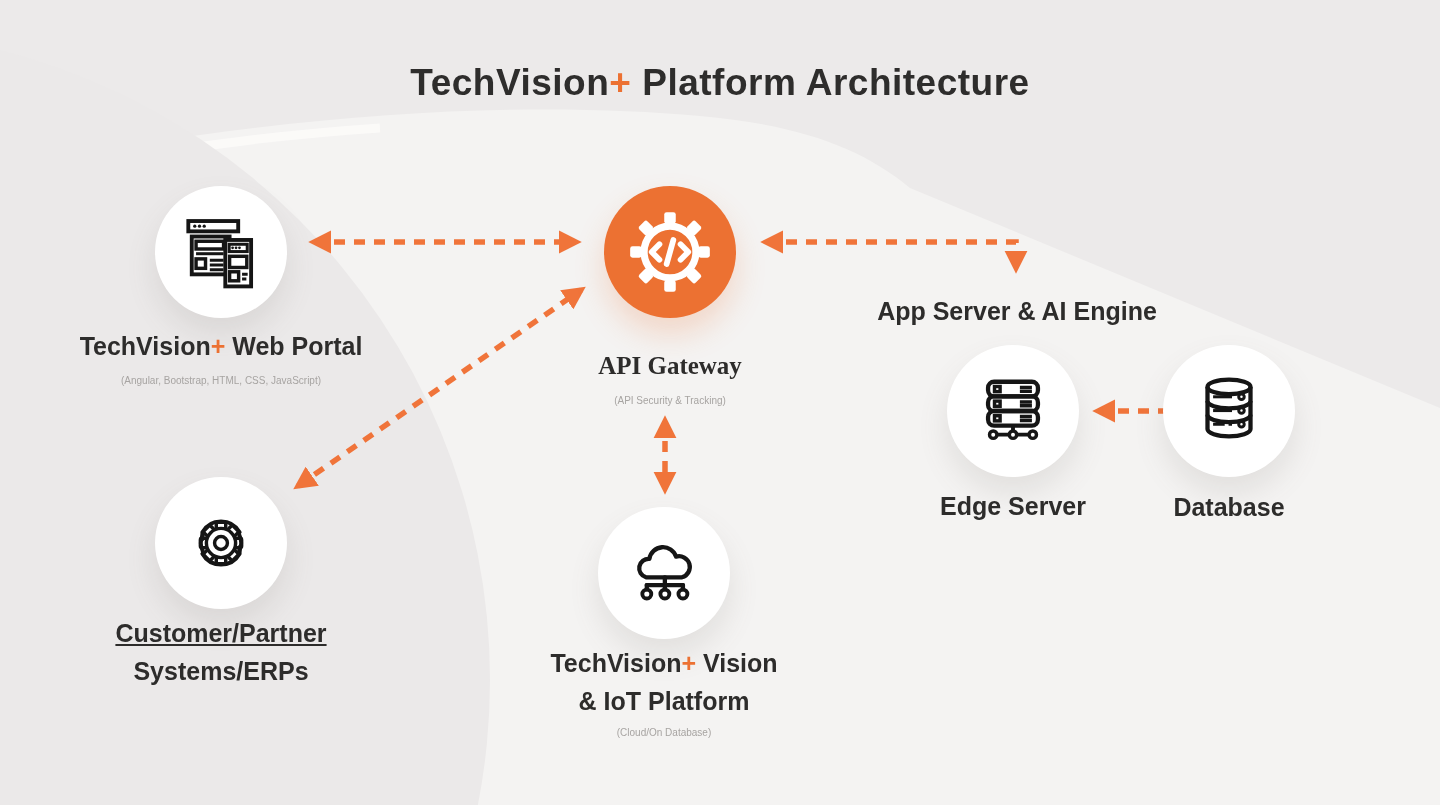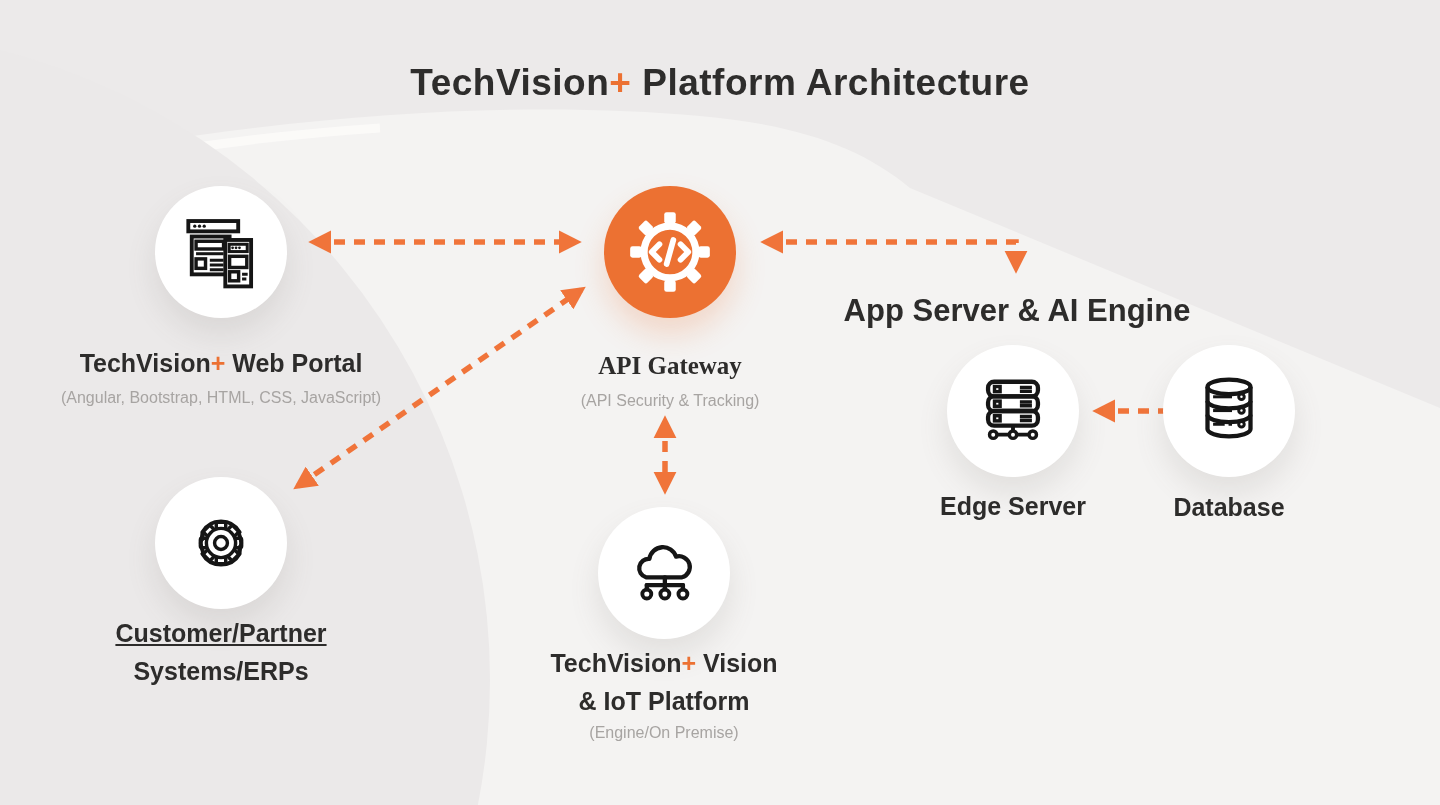--- a/index.html
+++ b/index.html
@@ -18,23 +18,23 @@
   .node{position:absolute;text-align:center;z-index:2;}
   .circle{
     width:132px;height:132px;border-radius:50%;background:#ffffff;
     margin:0 auto;display:flex;align-items:center;justify-content:center;
     box-shadow:0 16px 30px rgba(110,104,98,.14);
   }
   .circle.orange{background:#EC7132;box-shadow:0 16px 30px rgba(236,113,50,.22);}
   .icon{width:86px;height:86px;display:block;}
   .icon.gw{width:96px;height:96px;}
   .label{font-size:25px;font-weight:bold;color:#2D2C2B;line-height:38px;}
-  .subtitle{font-size:16px;color:#A7A4A2;margin-top:7px;line-height:18px;}
+  .subtitle{font-size:10px;color:#A7A4A2;margin-top:7px;line-height:18px;}
   .plus{color:#EC7132;}
-  .heading-only{font-size:31px;font-weight:bold;color:#2D2C2B;line-height:38px;}
+  .heading-only{font-size:25px;font-weight:bold;color:#2D2C2B;line-height:38px;}
 </style>
 </head>
 <body>
 
 <div class="stage">
 
   <svg class="bg" viewBox="0 0 1440 805" aria-hidden="true">
     <rect width="1440" height="805" fill="#ECEAEA"></rect>
     <path d="M0 170 C 280 112 520 100 700 116 C 800 125 862 148 910 188 L 1440 408 L 1440 805 L 0 805 Z" fill="#F4F3F2"></path>
     <path d="M0 181 C 140 152 260 136 380 128" stroke="#FBFAF9" stroke-width="9" fill="none" opacity="0.85"></path>
@@ -83,21 +83,21 @@
           <rect x="60" y="73" width="10.5" height="10.5" stroke-width="4"></rect>
           <path d="M74.5 76 H81 M74.5 81.5 H79.5" stroke-width="3.5"></path>
         </g>
         <g fill="#151515">
           <circle cx="63.5" cy="45.2" r="1.6"></circle>
             <circle cx="67.5" cy="45.2" r="1.6"></circle>
             <circle cx="71.5" cy="45.2" r="1.6"></circle>
         </g>
       </svg>
     </div>
-    <div class="label" style="margin-top:26px;"><span>TechVision</span><span class="plus">+</span><span> Web Portal</span></div>
+    <div class="label" style="margin-top:9px;"><span>TechVision</span><span class="plus">+</span><span> Web Portal</span></div>
     <div class="subtitle">(Angular, Bootstrap, HTML, CSS, JavaScript)</div>
   </div>
 
   <div class="node" style="left:520px;top:186px;width:300px;">
     <div class="circle orange">
       <svg class="icon gw" viewBox="0 0 100 100">
         <g fill="#ffffff">
           <rect x="44" y="8.5" width="12" height="12" rx="2.5" transform="rotate(0 50 50)"></rect>
           <rect x="44" y="8.5" width="12" height="12" rx="2.5" transform="rotate(45 50 50)"></rect>
           <rect x="44" y="8.5" width="12" height="12" rx="2.5" transform="rotate(90 50 50)"></rect>
@@ -217,16 +217,16 @@
         </g>
         <g stroke="#151515" fill="none" stroke-width="4.5">
           <circle cx="30" cy="74.5" r="5.2"></circle>
           <circle cx="51" cy="74.5" r="5.2"></circle>
           <circle cx="72" cy="74.5" r="5.2"></circle>
         </g>
       </svg>
     </div>
     <div class="label" style="margin-top:5px;"><span>TechVision</span><span class="plus">+</span><span> Vision</span></div>
     <div class="label">&amp; IoT Platform</div>
-    <div class="subtitle" style="margin-top:4px;">(Engine/On Premise)</div>
+    <div class="subtitle" style="margin-top:4px;">(Cloud/On Database)</div>
   </div>
 
 </div>
 
 </body></html>

